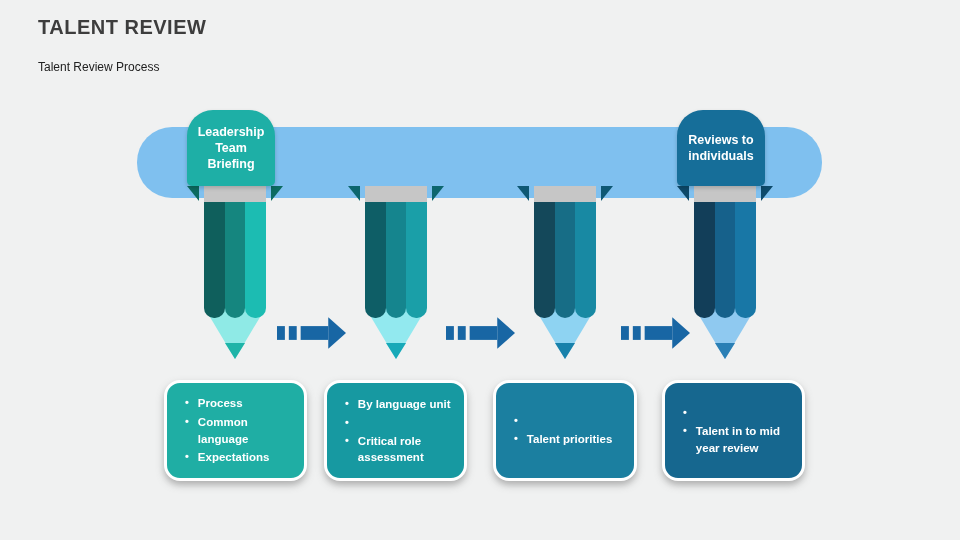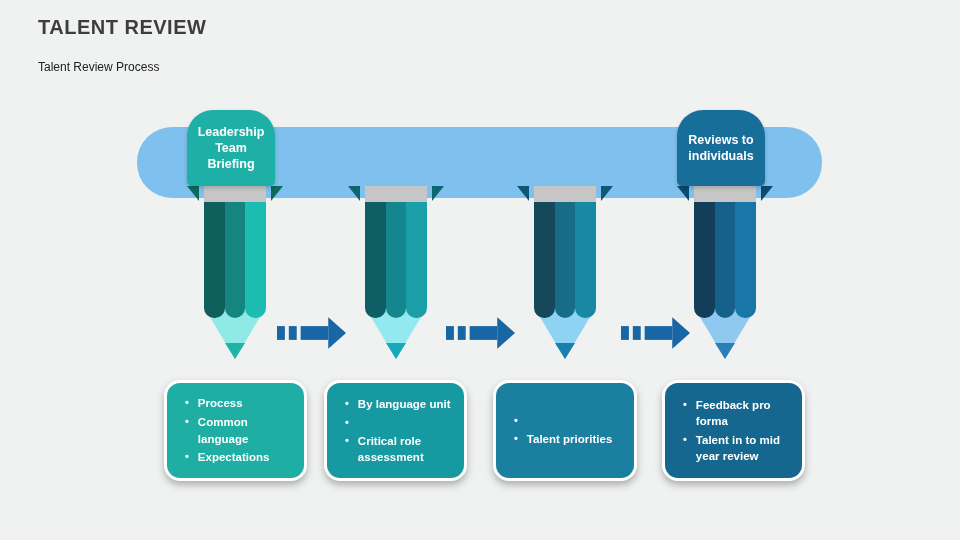--- a/index.html
+++ b/index.html
@@ -191,21 +191,20 @@
         <div class="stripe stripe1"></div>
         <div class="stripe stripe2"></div>
         <div class="stripe stripe3"></div>
       </div>
       <div class="cap">Reviews to individuals</div>
     </div>
     <div class="box">
       <ul>
         <li>
             <span class="dot">•</span>
-            <span>Feedback pro forma</span>
           </li>
         <li>
             <span class="dot">•</span>
             <span>Talent in to mid year review</span>
           </li>
       </ul>
     </div>
   </div>
 
   <svg class="arrow a0" viewBox="0 0 70 32" xmlns="http://www.w3.org/2000/svg" style="color: rgb(24, 102, 164);">

